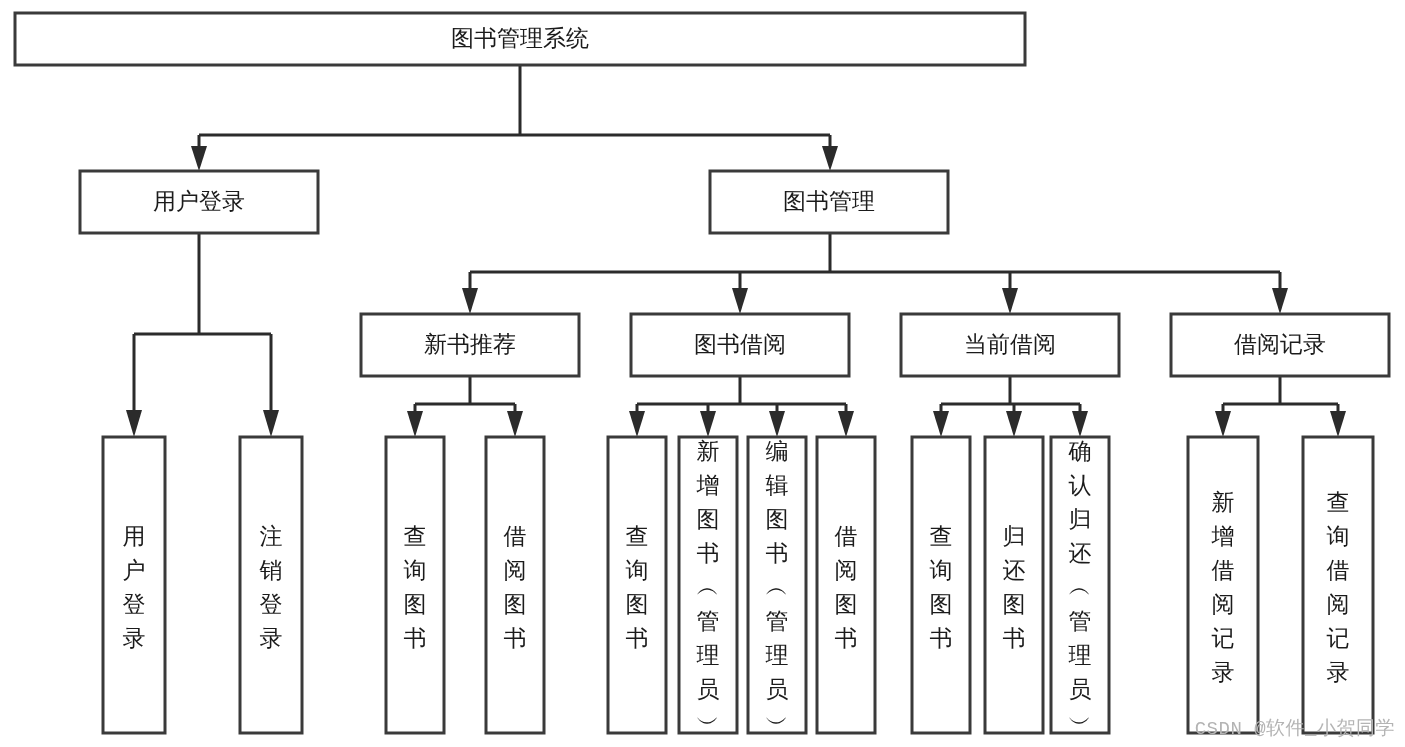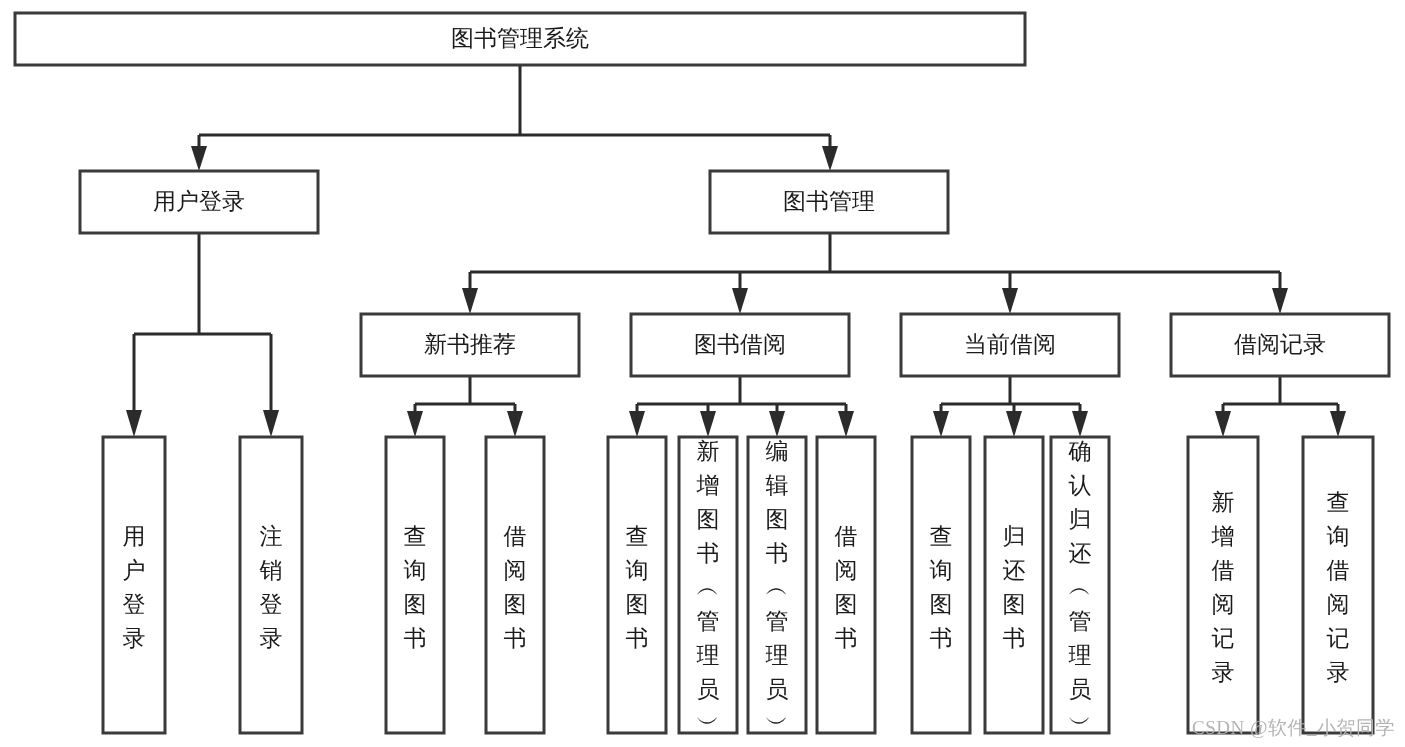--- a/index.html
+++ b/index.html
@@ -51,21 +51,21 @@
   .node-label-v {
     font-family: "Liberation Sans", "DejaVu Sans", sans-serif;
     font-size: 23px;
     fill: #1b1b1b;
     text-anchor: middle;
   }
   .watermark {
     position: absolute;
     right: 10px;
     bottom: 6px;
-    font-family: Liberation Serif, serif;
+    font-family: Liberation Mono, monospace;
     font-size: 19px;
     color: #b4b4b4;
     letter-spacing: 0.5px;
     white-space: nowrap;
     user-select: none;
   }
 </style>
 </head>
 <body>
 

